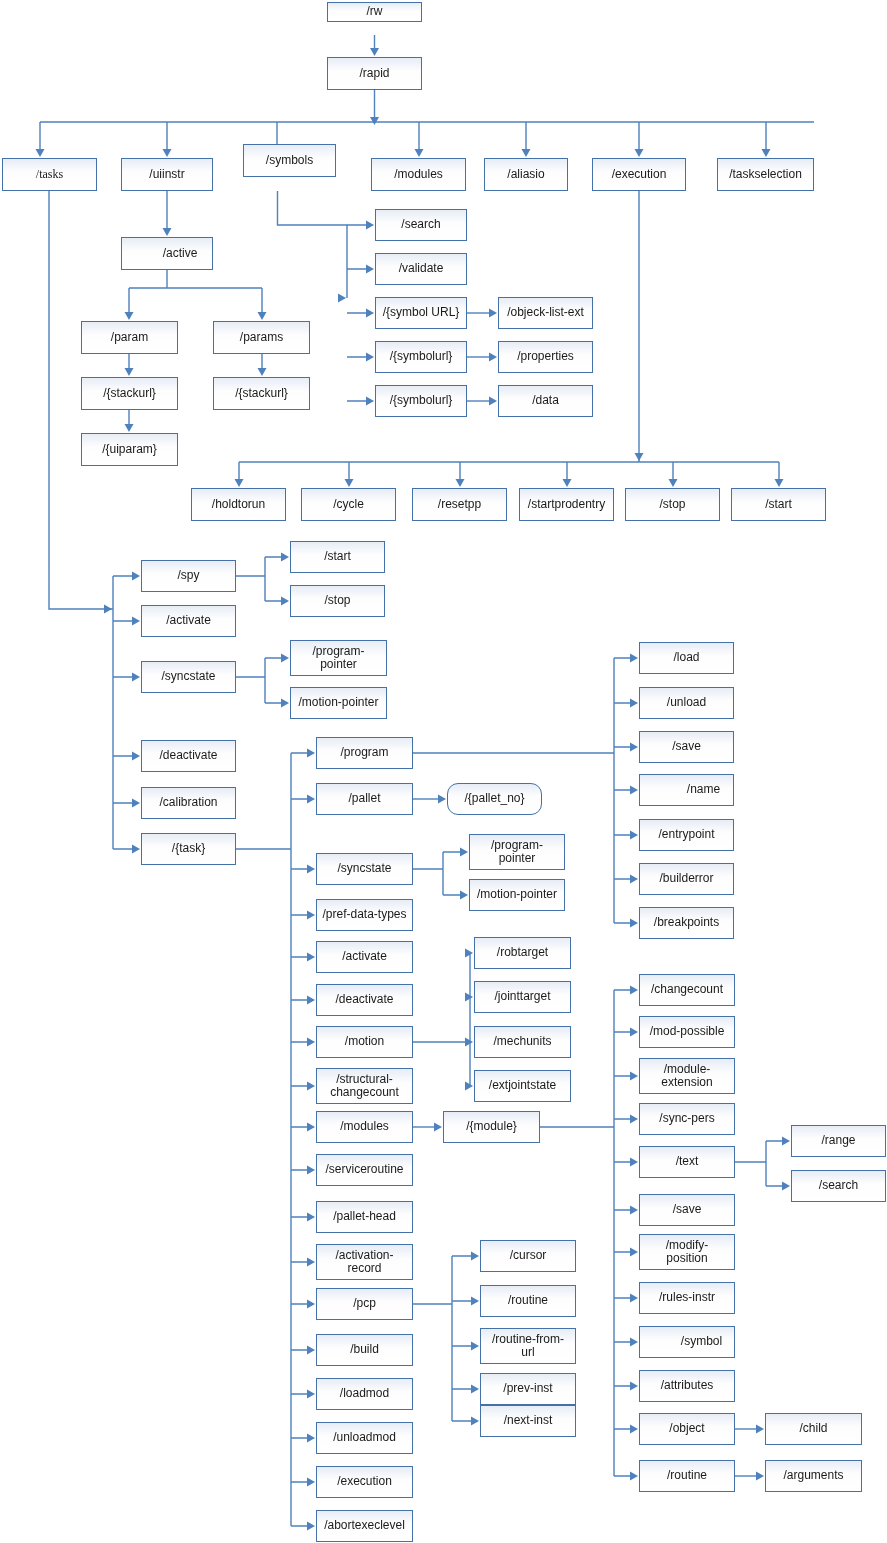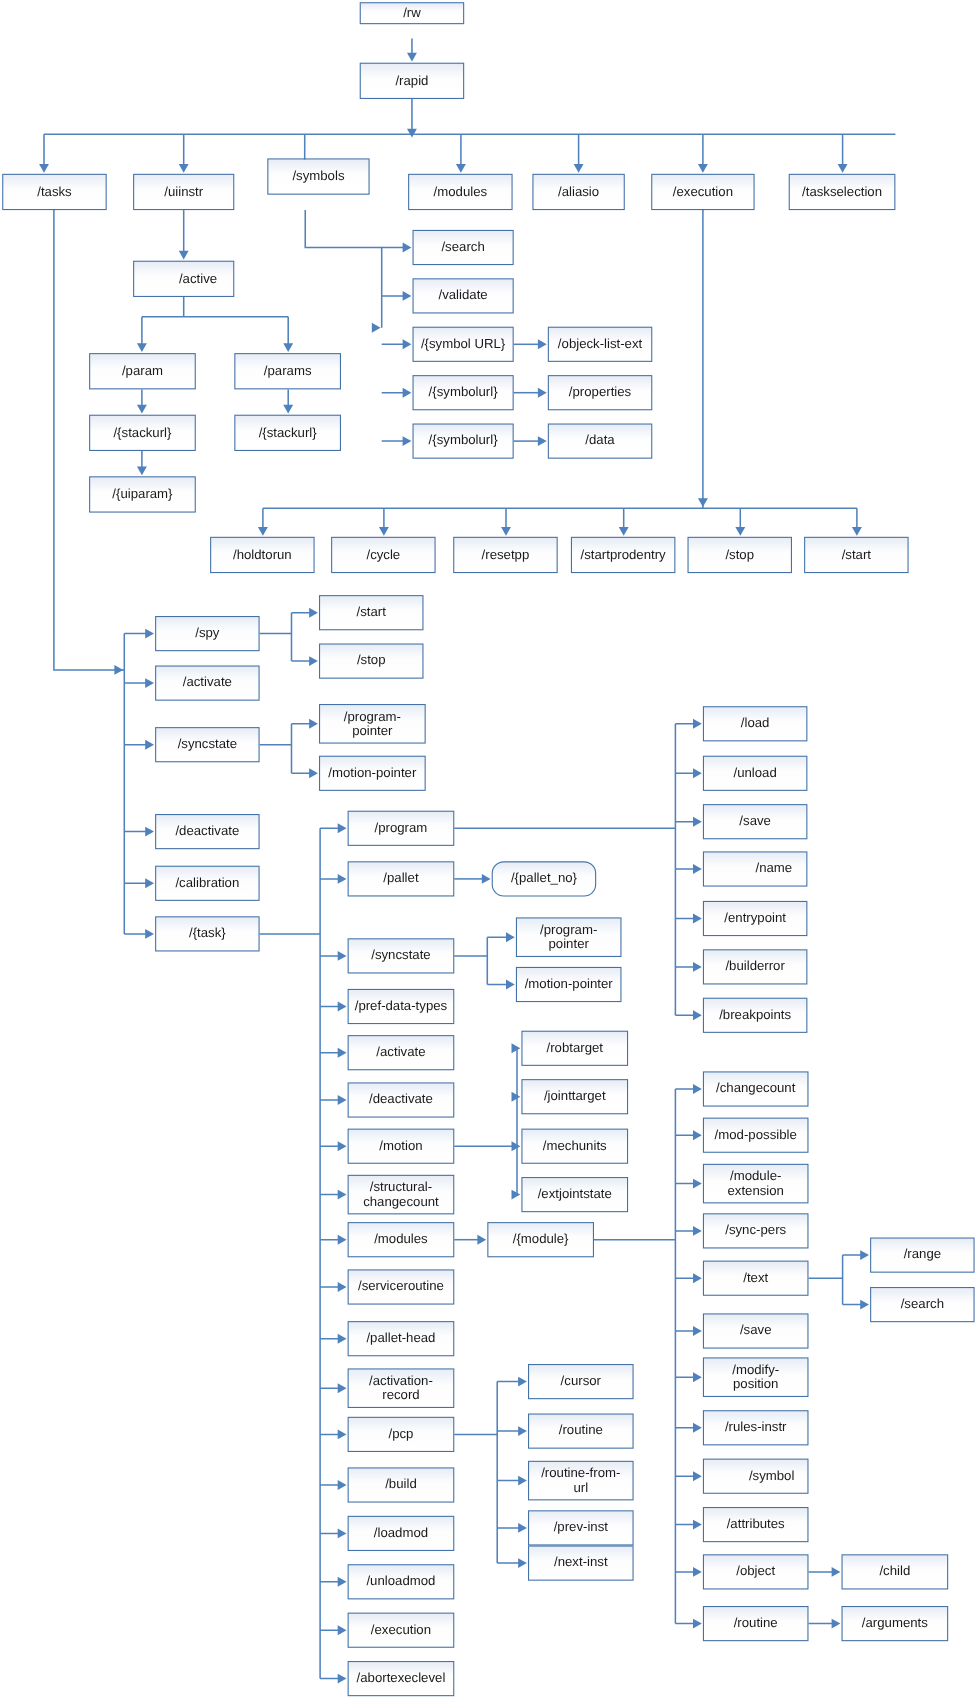--- a/index.html
+++ b/index.html
@@ -164,21 +164,21 @@
       <polygon points="630,1424.5 630,1433.5 638,1429" fill="#4f81bd"></polygon>
       <polygon points="630,1471.5 630,1480.5 638,1476" fill="#4f81bd"></polygon>
       <polygon points="782,1136.5 782,1145.5 790,1141" fill="#4f81bd"></polygon>
       <polygon points="782,1181.5 782,1190.5 790,1186" fill="#4f81bd"></polygon>
       <polygon points="756,1424.5 756,1433.5 764,1429" fill="#4f81bd"></polygon>
       <polygon points="756,1471.5 756,1480.5 764,1476" fill="#4f81bd"></polygon>
     </svg>
   <div id="nodes">
       <div class="node" style="left: 327px; top: 2px; width: 95px; height: 20px;">/rw</div>
       <div class="node" style="left: 327px; top: 57px; width: 95px; height: 33px;">/rapid</div>
-      <div class="node" style="left: 2px; top: 158px; width: 95px; height: 33px;">/tasks</div>
+      <div class="node" style="left: 2px; top: 158px; width: 95px; height: 33px; font-family: Liberation Serif, serif;">/tasks</div>
       <div class="node" style="left: 121px; top: 158px; width: 92px; height: 33px;">/uiinstr</div>
       <div class="node" style="left: 231px; top: 144px; width: 93px; height: 33px; margin-left: 12px;">/symbols</div>
       <div class="node" style="left: 371px; top: 158px; width: 95px; height: 33px;">/modules</div>
       <div class="node" style="left: 484px; top: 158px; width: 84px; height: 33px;">/aliasio</div>
       <div class="node" style="left: 592px; top: 158px; width: 94px; height: 33px;">/execution</div>
       <div class="node" style="left: 717px; top: 158px; width: 97px; height: 33px;">/taskselection</div>
       <div class="node" style="left: 121px; top: 237px; width: 92px; height: 33px; padding-left: 28px;">/active</div>
       <div class="node" style="left: 81px; top: 321px; width: 97px; height: 33px;">/param</div>
       <div class="node" style="left: 213px; top: 321px; width: 97px; height: 33px;">/params</div>
       <div class="node" style="left: 81px; top: 377px; width: 97px; height: 33px;">/{stackurl}</div>

